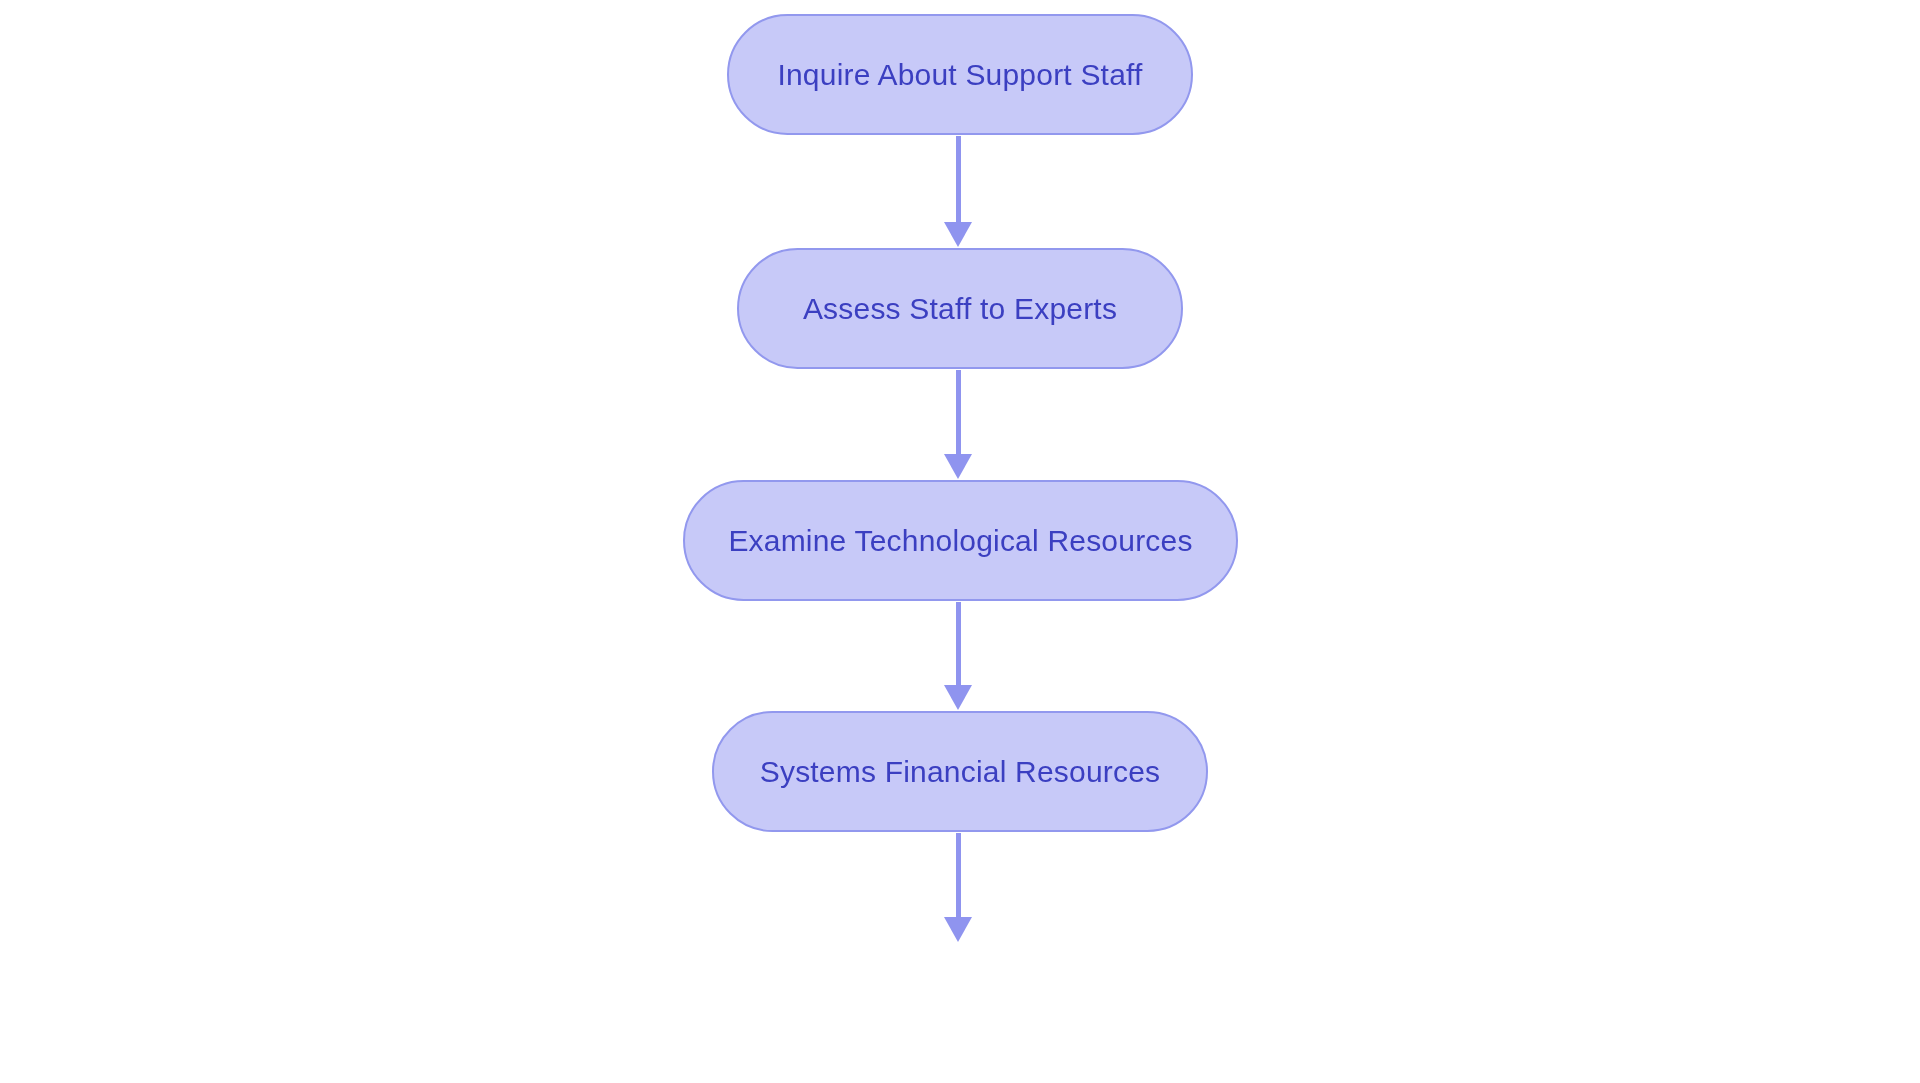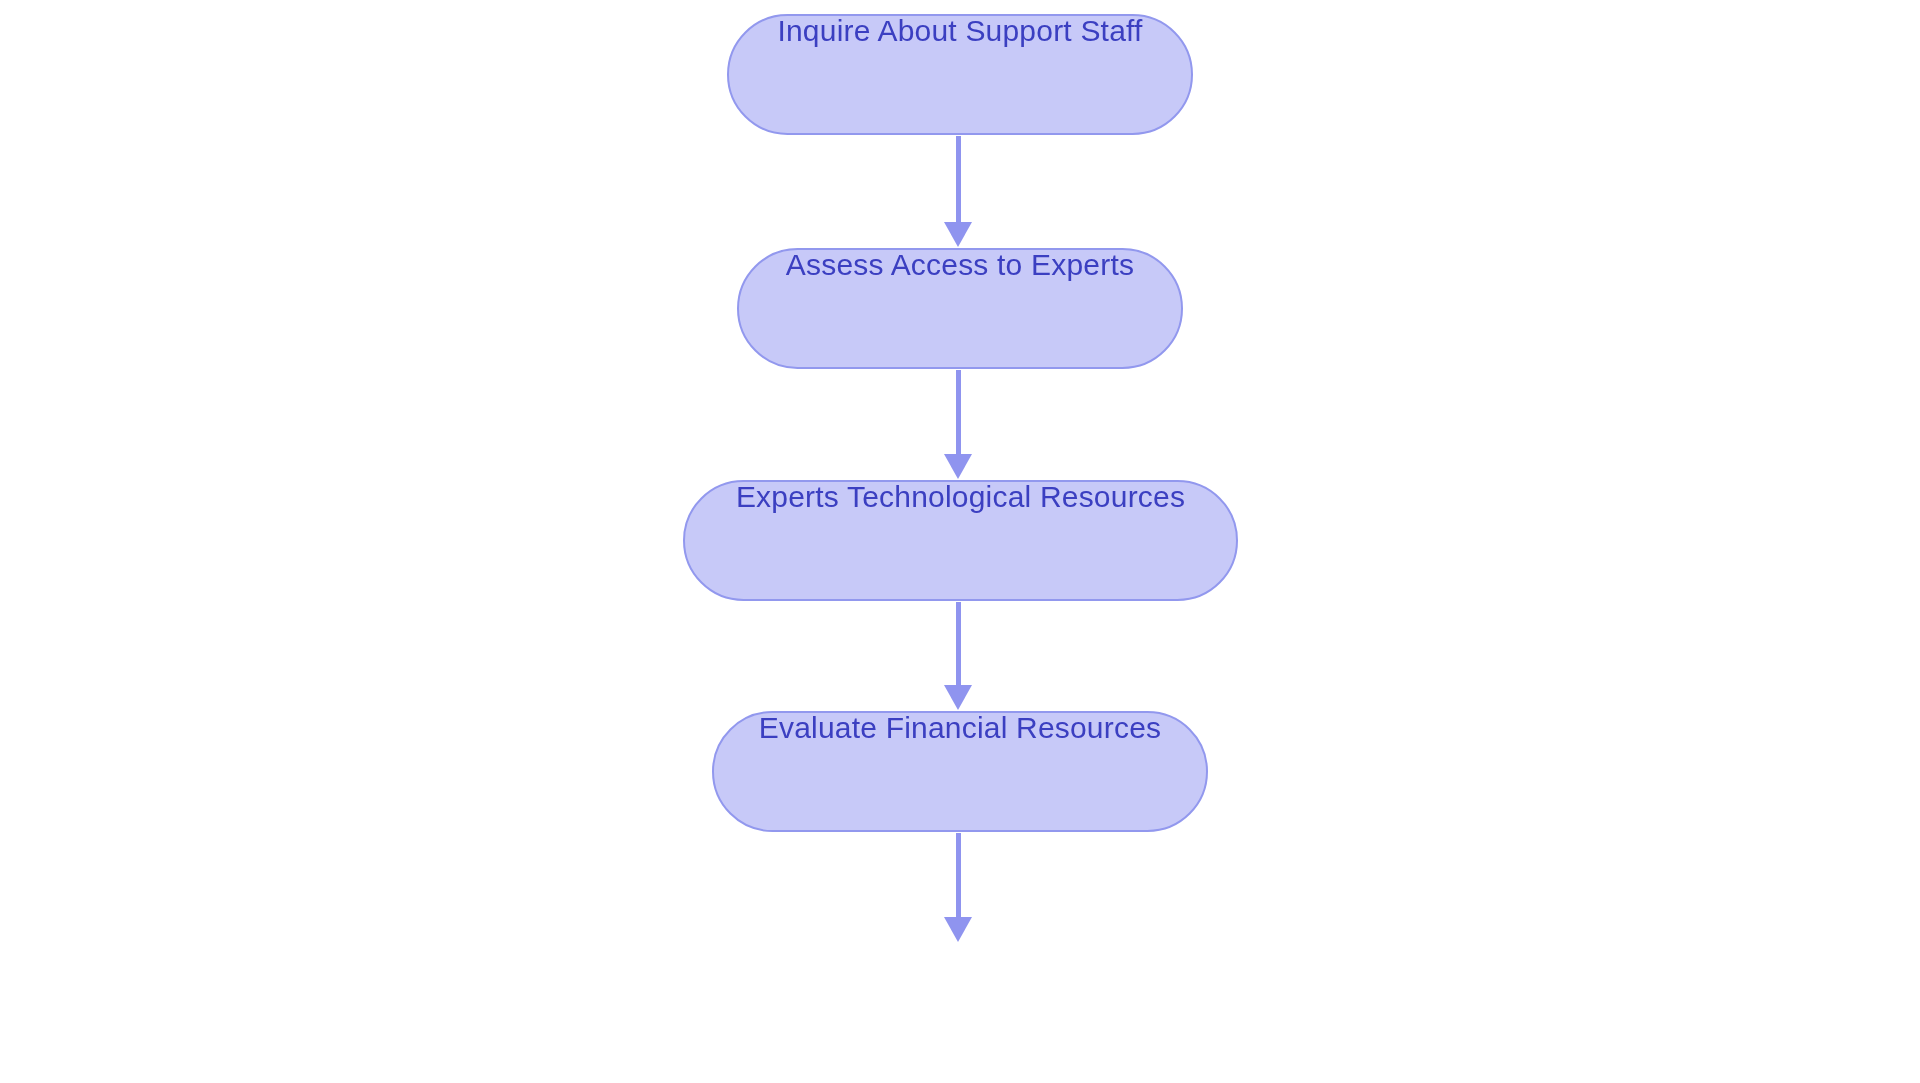--- a/index.html
+++ b/index.html
@@ -22,21 +22,21 @@
     height:1083px;
     background:var(--background);
   }
   .node{
     position:absolute;
     height:121px;
     border-radius:60.5px;
     background:var(--node-fill);
     border:2px solid var(--node-border);
     display:flex;
-    align-items:flex-start;
+    align-items:center;
     justify-content:center;
   }
   .node-label{
     font-size:30px;
     line-height:1;
     color:var(--node-text);
     white-space:nowrap;
     letter-spacing:0.2px;
   }
   
@@ -79,39 +79,39 @@
   <div class="node node-1">
     <span class="node-label">Inquire About Support Staff</span>
   </div>
 
   <div class="arrow arrow-1">
     <div class="arrow-line"></div>
     <div class="arrow-head"></div>
   </div>
 
   <div class="node node-2">
-    <span class="node-label">Assess Access to Experts</span>
+    <span class="node-label">Assess Staff to Experts</span>
   </div>
 
   <div class="arrow arrow-2">
     <div class="arrow-line"></div>
     <div class="arrow-head"></div>
   </div>
 
   <div class="node node-3">
-    <span class="node-label">Experts Technological Resources</span>
+    <span class="node-label">Examine Technological Resources</span>
   </div>
 
   <div class="arrow arrow-3">
     <div class="arrow-line"></div>
     <div class="arrow-head"></div>
   </div>
 
   <div class="node node-4">
-    <span class="node-label">Evaluate Financial Resources</span>
+    <span class="node-label">Systems Financial Resources</span>
   </div>
 
   <div class="arrow arrow-4">
     <div class="arrow-line"></div>
     <div class="arrow-head"></div>
   </div>
 
 
 </div>
 

